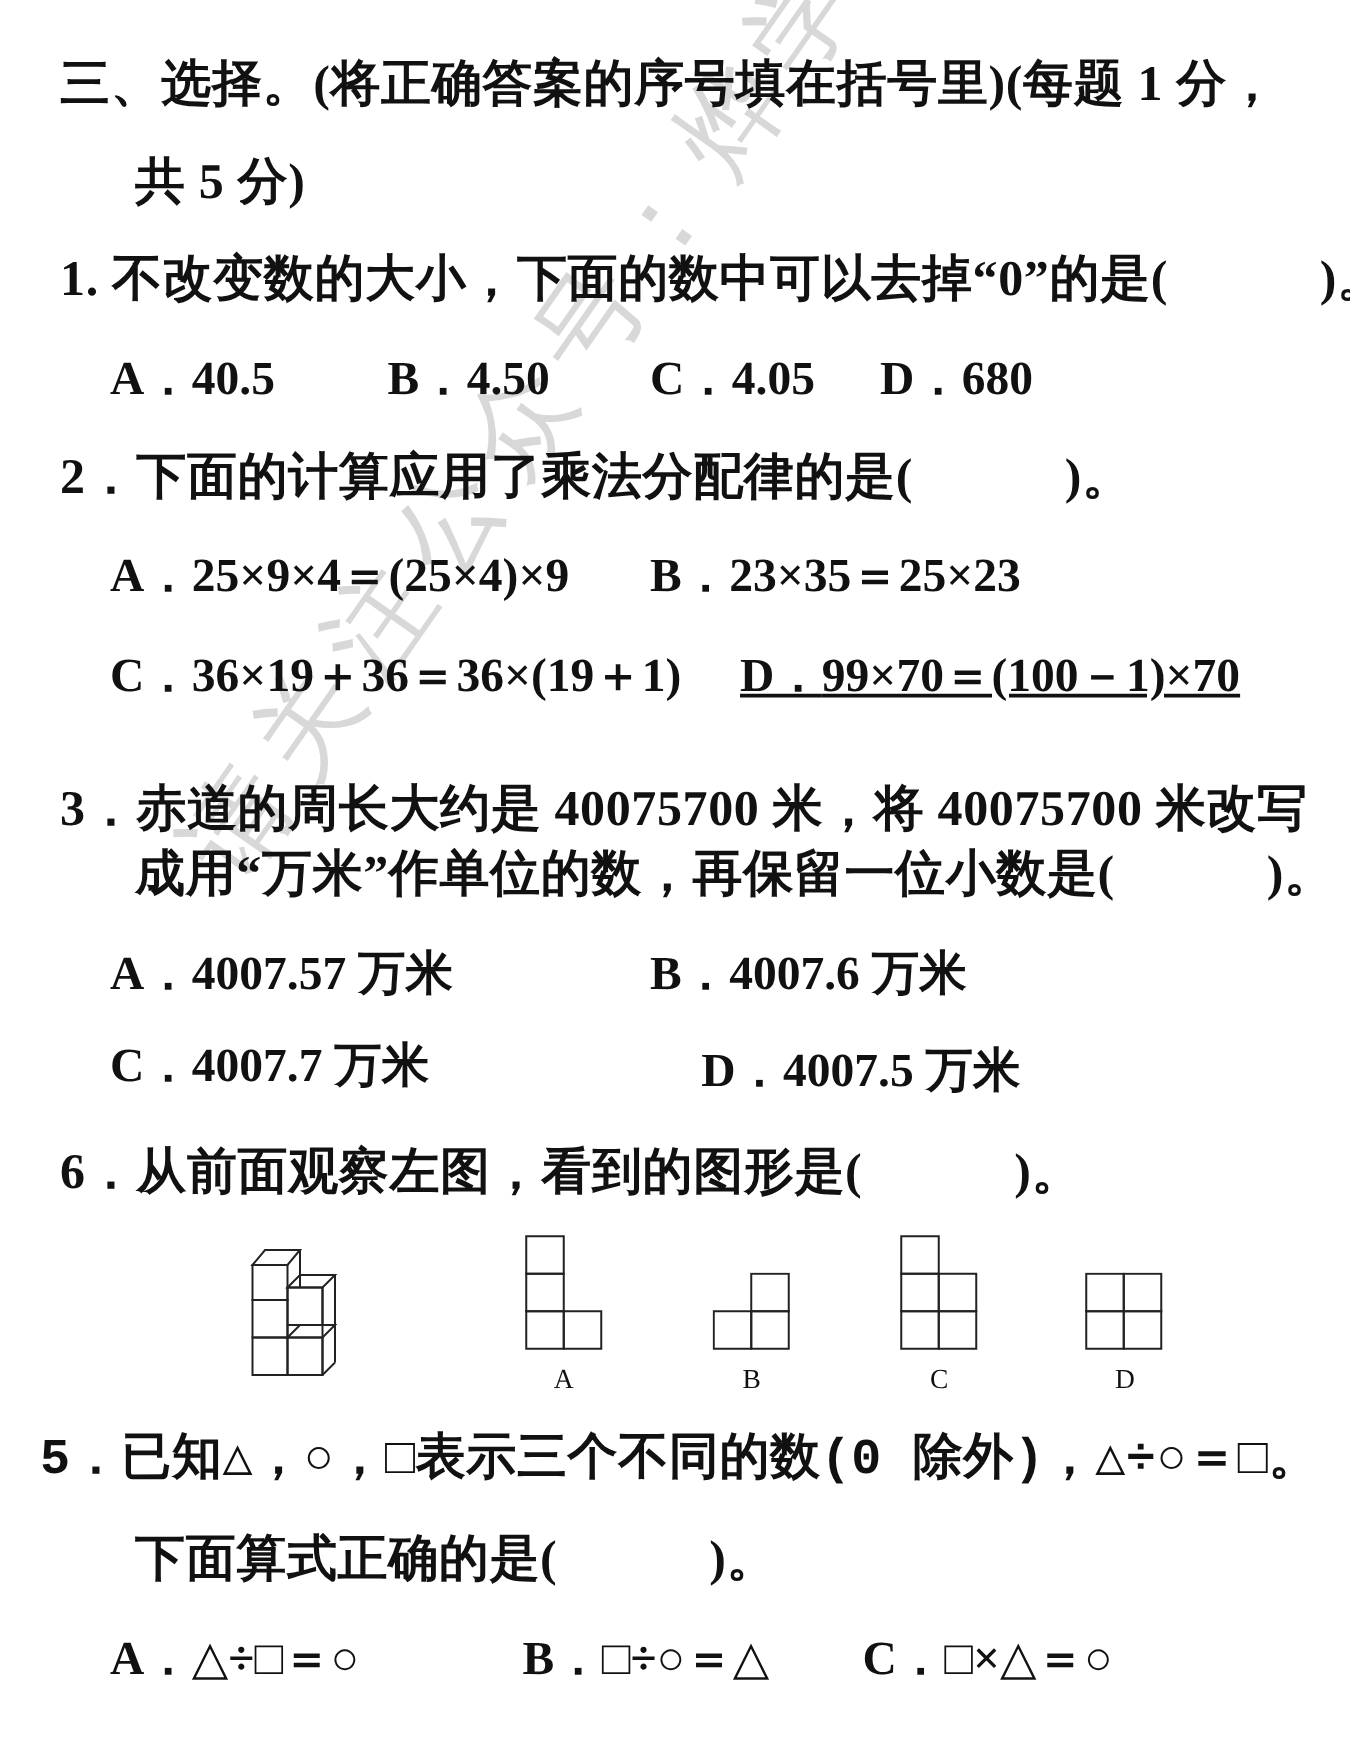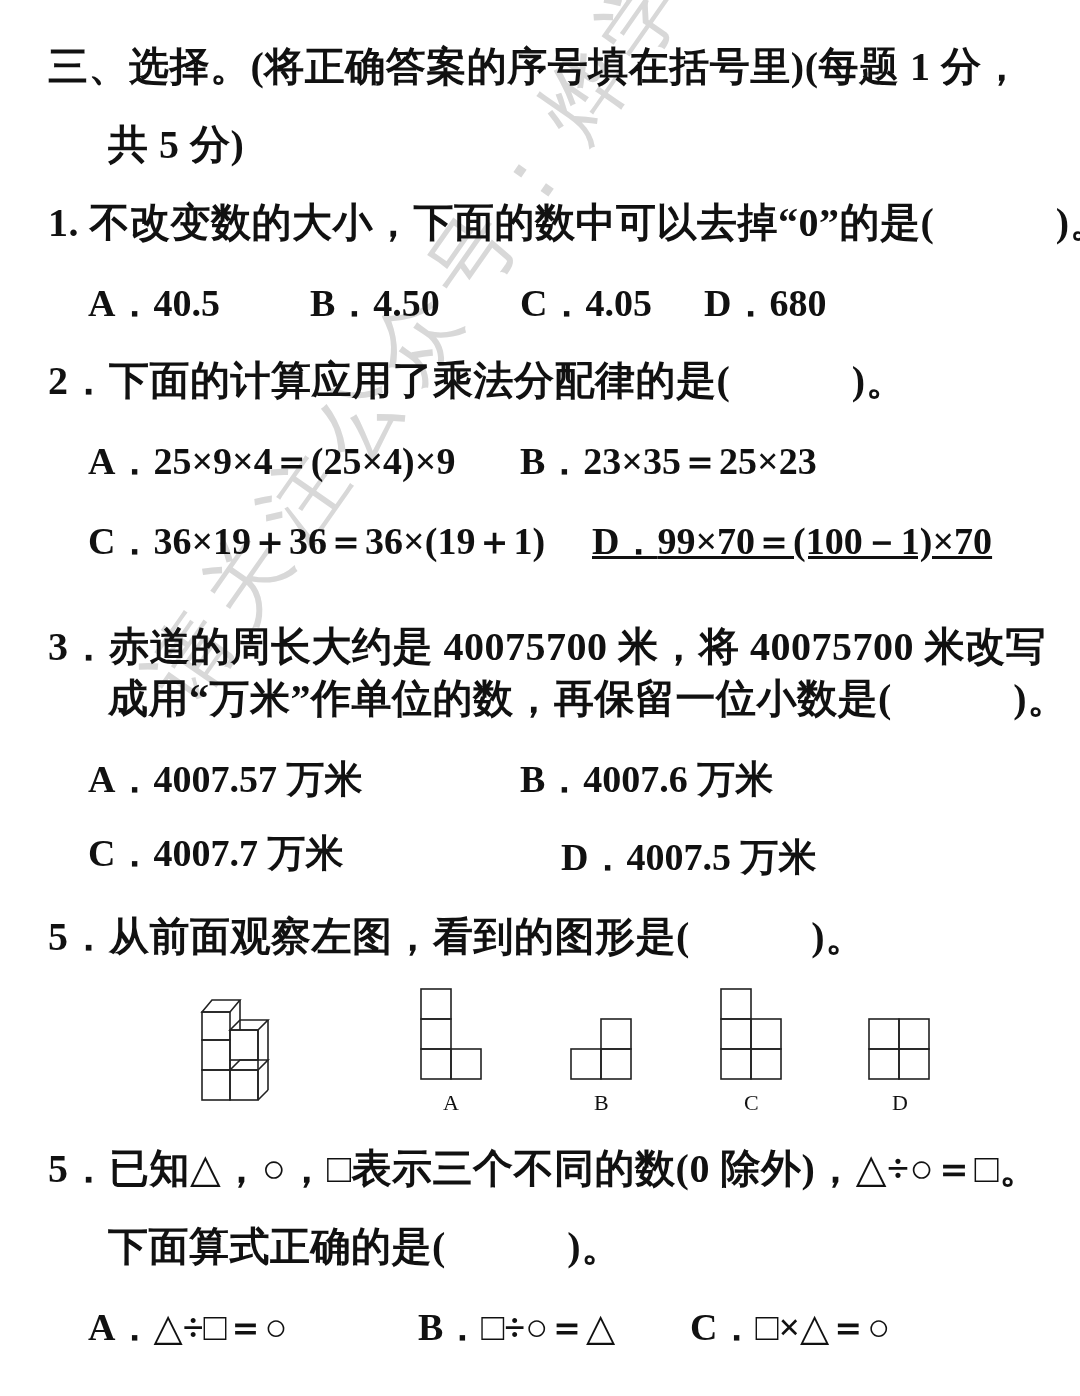--- a/index.html
+++ b/index.html
@@ -43,21 +43,21 @@
   <div class="opt" style="left:88px; top:518px;"><span>C．</span><span>36×19＋36＝36×(19＋1)</span></div>
   <div class="opt" style="left:592px; top:518px;text-decoration:underline;"><span>D．</span><span>99×70＝(100－1)×70</span></div>
 
   <div class="line" style="left:48px; top:624px;">3．赤道的周长大约是 40075700 米，将 40075700 米改写</div>
   <div class="line" style="left:108px; top:676px;">成用“万米”作单位的数，再保留一位小数是(　　　)。</div>
   <div class="opt" style="left:88px; top:756px;"><span>A．</span><span>4007.57 万米</span></div>
   <div class="opt" style="left:520px; top:756px;text-align:right;"><span>B．</span><span>4007.6 万米</span></div>
   <div class="opt" style="left:88px; top:830px;"><span>C．</span><span>4007.7 万米</span></div>
   <div class="opt" style="left:520px; top:834px;margin-left:41px;"><span>D．</span><span>4007.5 万米</span></div>
 
-  <div class="line" style="left:48px; top:914px;">5．从前面观察左图，看到的图形是(　　　)。</div>
+  <div class="line" style="left:48px; top:914px;">6．从前面观察左图，看到的图形是(　　　)。</div>
 
   <svg class="fig" style="left:196px; top:996px;" width="96" height="108" viewBox="0 0 96 108" fill="none" stroke="#222" stroke-width="1.6">
 
     <rect x="6" y="16" width="28" height="28"></rect>
     <rect x="6" y="44" width="28" height="30"></rect>
     <rect x="6" y="74" width="28" height="30"></rect>
 
     <polygon points="6,16 16,4 44,4 34,16"></polygon>
     <line x1="44" y1="4" x2="44" y2="34"></line>
 
@@ -97,19 +97,19 @@
   <div class="fig-label" style="left:744px; top:1090px;">C</div>
 
   <svg class="fig" style="left:868px; top:1018px;" width="64" height="64" viewBox="0 0 64 64" fill="none" stroke="#222" stroke-width="1.6">
     <rect x="1" y="1" width="30" height="30"></rect>
     <rect x="31" y="1" width="30" height="30"></rect>
     <rect x="1" y="31" width="30" height="30"></rect>
     <rect x="31" y="31" width="30" height="30"></rect>
   </svg>
   <div class="fig-label" style="left:892px; top:1090px;">D</div>
 
-  <div class="line" style="left:48px; top:1146px;">5．已知△，○，□表示三个不同的数(0 除外)，△÷○＝□。</div>
+  <div class="line" style="left:32px; top:1146px;font-family:Liberation Mono, monospace;">5．已知△，○，□表示三个不同的数(0 除外)，△÷○＝□。</div>
   <div class="line" style="left:108px; top:1224px;">下面算式正确的是(　　　)。</div>
   <div class="opt" style="left:88px; top:1304px;"><span>A．</span><span>△÷□＝○</span></div>
   <div class="opt" style="left:418px; top:1304px;"><span>B．</span><span>□÷○＝△</span></div>
   <div class="opt" style="left:690px; top:1304px;"><span>C．</span><span>□×△＝○</span></div>
 
 </div>
 
 </body></html>

